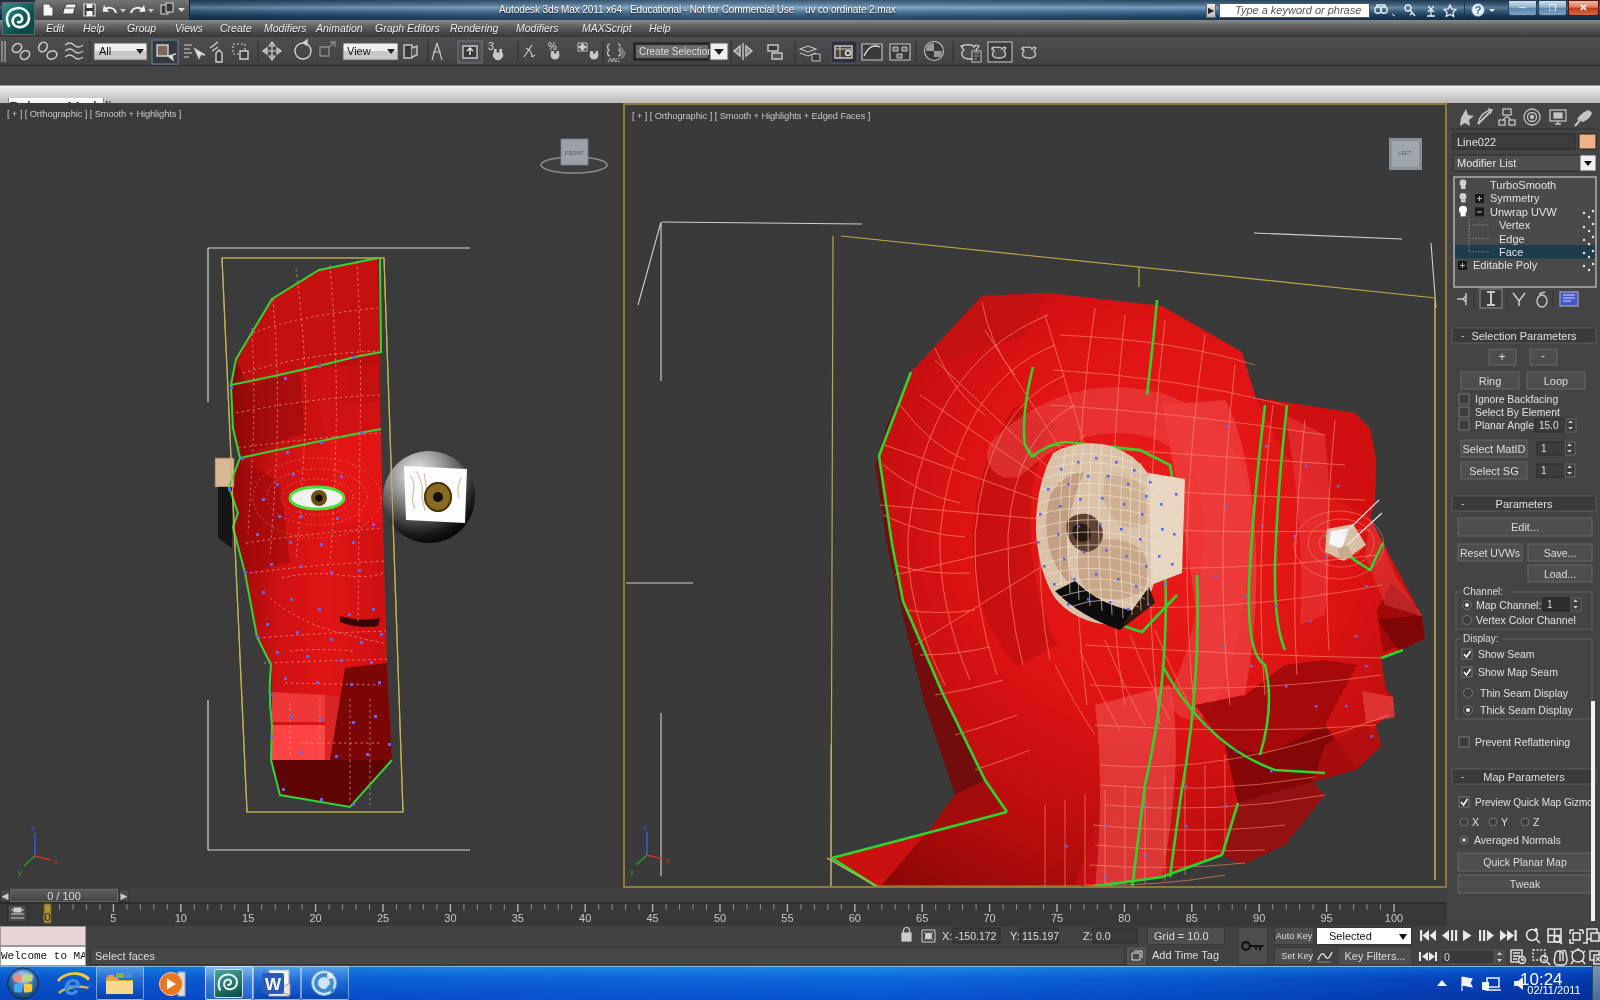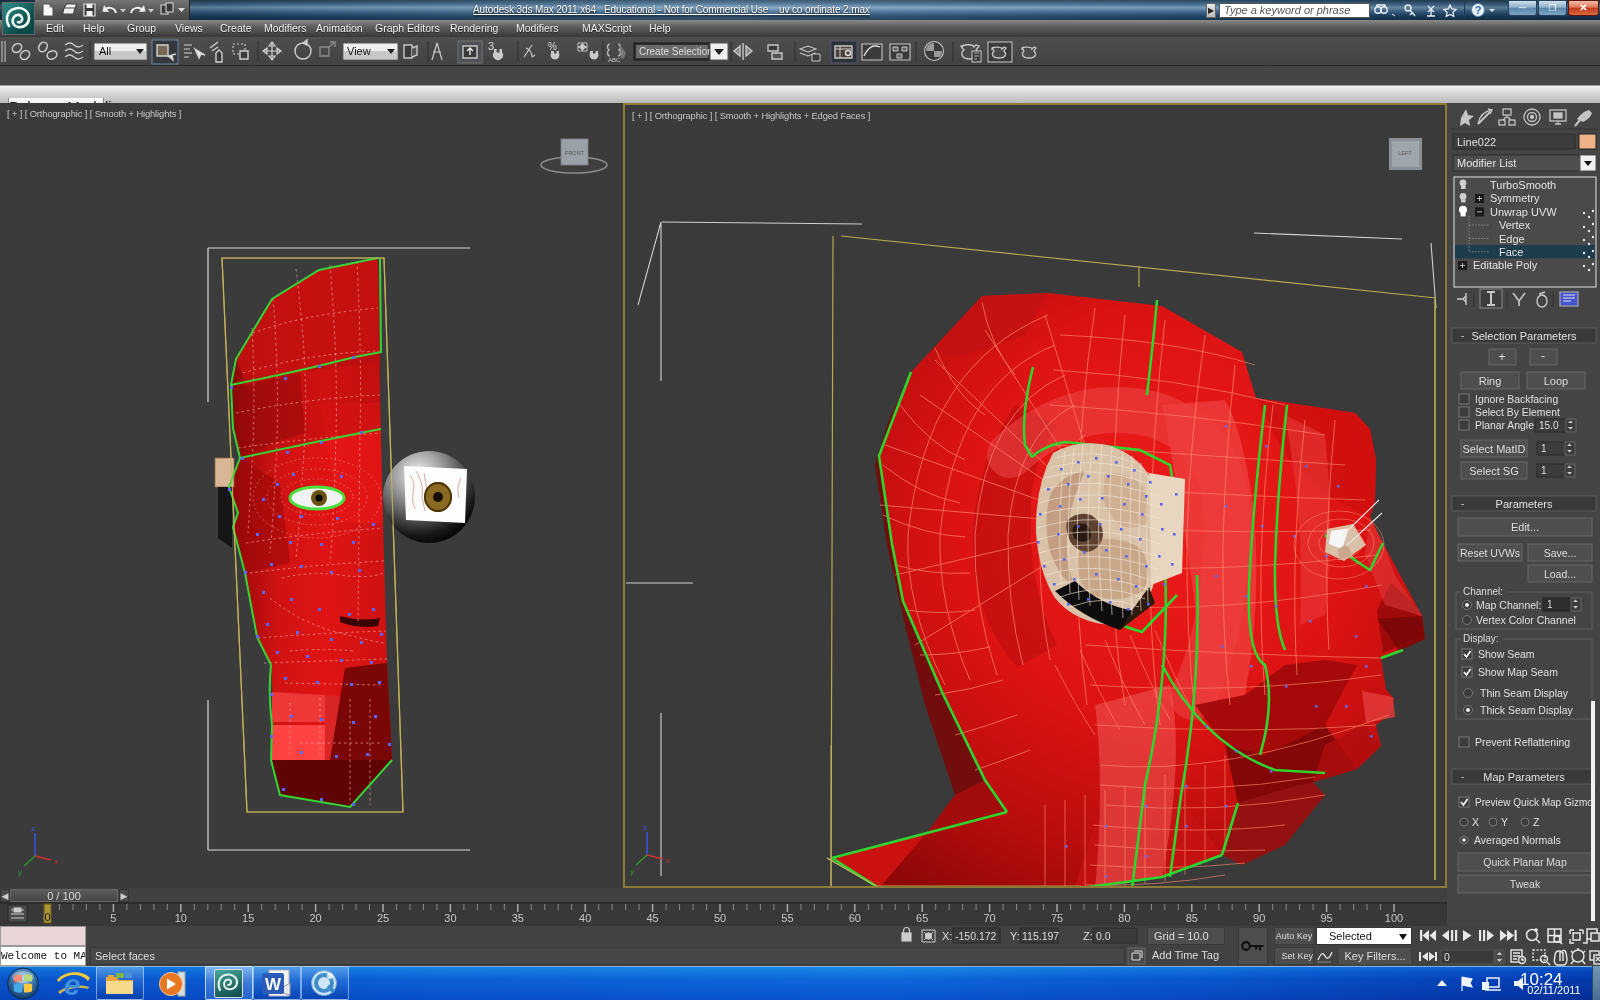--- a/index.html
+++ b/index.html
@@ -6,25 +6,25 @@
   html,body { width:1600px; height:1000px; overflow:hidden; background:#444; font-family:"Liberation Sans", sans-serif; }
   #root { position:relative; width:1600px; height:1000px; }
   .abs { position:absolute; }
 
   
   #titlebar { left:0; top:0; width:1600px; height:20px;
     background:linear-gradient(90deg,rgba(10,20,35,0.55) 0%,rgba(10,25,40,0.18) 18%,rgba(255,255,255,0.12) 45%,rgba(20,40,60,0.1) 78%,rgba(8,18,32,0.4) 100%),
       linear-gradient(180deg,#27475f 0%,#4a7396 22%,#7fa6c4 38%,#49759c 55%,#1e4569 80%,#16354f 100%); }
   #qat { left:35px; top:0; width:155px; height:20px; background:linear-gradient(180deg,#757575,#565656 55%,#454545); border-right:1px solid #222; }
   #maxlogo { left:2px; top:2px; width:33px; height:33px; background:linear-gradient(135deg,#2e8f8a,#0c4a48 70%); border:1px solid #666; z-index:30; }
-  #title-text { left:473px; top:4px; width:600px; height:14px; color:#fff; font-size:10px; letter-spacing:-0.1px; text-shadow:0 1px 2px #000; white-space:nowrap;text-decoration:underline; }
-  #searchbox { left:1219px; top:3px; width:151px; height:15px; background:#fff; border:1px solid #555; color:#555; font-style:italic; font-size:11px; padding-left:4px; line-height:13px; }
+  #title-text { left:499px; top:4px; width:600px; height:14px; color:#fff; font-size:10px; letter-spacing:-0.1px; text-shadow:0 1px 2px #000; white-space:nowrap; }
+  #searchbox { left:1219px; top:3px; width:151px; height:15px; background:#fff; border:1px solid #555; color:#555; font-style:italic; font-size:11px; padding-left:15px; line-height:13px; }
 
   
-  #menubar { left:0; top:20px; width:1600px; height:17px; background:linear-gradient(180deg,#8a8a8a,#5e5e5e 40%,#424242 85%,#383838); color:#f0f0f0; font-size:10.5px; text-shadow:0 1px 1px #222; }
+  #menubar { left:0; top:20px; width:1600px; height:17px; background:linear-gradient(180deg,#8a8a8a,#5e5e5e 40%,#424242 85%,#383838); color:#f0f0f0; font-size:10.5px; text-shadow:0 1px 1px #222;font-style:italic; }
   .menuitem { position:absolute; top:2px; }
 
   
   #toolbar { left:0; top:37px; width:1600px; height:29px; background:linear-gradient(180deg,#4e4e4e,#424242); border-bottom:1px solid #2a2a2a; }
 
   
   #ribbonrow { left:0; top:66px; width:1600px; height:19px; background:#3d3d3d; color:#e8e8e8; font-size:10.5px; }
   #ribbontab-active { position:absolute; left:11px; top:1px; width:147px; height:18px; background:linear-gradient(180deg,#fdfdfd,#cfcfcf); color:#111; text-align:center; line-height:18px; border:1px solid #888; border-bottom:none; font-size:11px; }
   #ribbonstrip { left:0; top:85px; width:1600px; height:18px; background:linear-gradient(180deg,#efefef,#b9b9b9); border-top:1px solid #999; }
   #polytab { position:absolute; left:8px; top:0; width:96px; height:18px; background:linear-gradient(180deg,#fbfbfb,#d6d6d6); border:1px solid #8a8a8a; border-top:none; color:#222; font-size:15px; text-align:center; line-height:17px; white-space:nowrap;margin-top:12px; }

